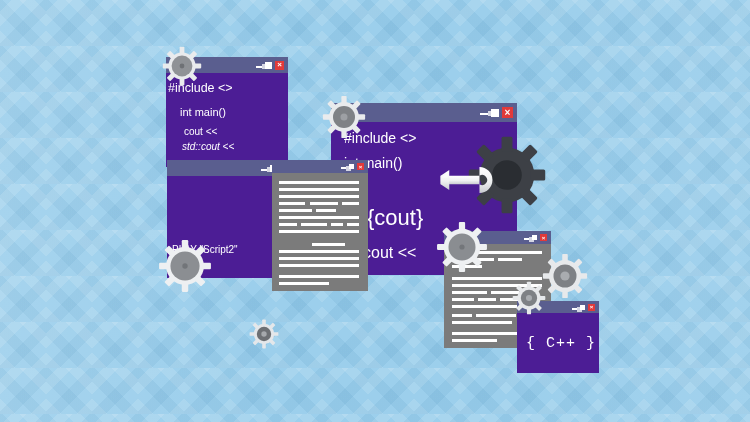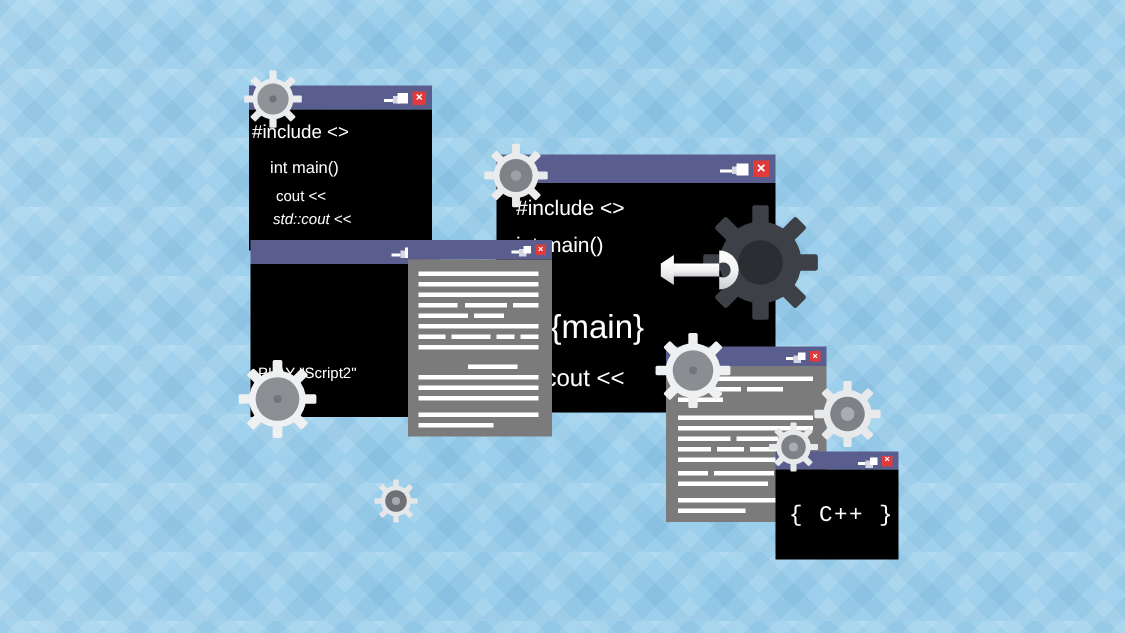--- a/index.html
+++ b/index.html
@@ -36,21 +36,21 @@
   }
 
   
   .win{position:absolute;box-sizing:border-box;}
   .win .titlebar{
     position:relative;width:100%;height:16px;
     background:#5a5e8f;display:flex;align-items:center;justify-content:flex-end;
     padding-right:4px;box-sizing:border-box;
   }
   .win .body{
-    width:100%;background:#000000;box-sizing:border-box;position:relative;overflow:hidden;
+    width:100%;background:#4c1d95;box-sizing:border-box;position:relative;overflow:hidden;
   }
   .win.dark .body{background:#7b7b7b;}
 
   
   .ctrls{display:flex;align-items:center;gap:3px;}
   .c-min{width:6px;height:2px;background:#ffffff;display:block;margin-bottom:-3px;}
   .c-max{width:7px;height:7px;background:#ffffff;display:block;position:relative;}
   .c-max::before{content:"";position:absolute;left:-3px;top:2px;width:5px;height:5px;background:#ffffff;opacity:.75;}
   .c-close{
     width:9px;height:9px;background:#e23a3a;display:flex;align-items:center;
@@ -114,21 +114,21 @@
     <div class="titlebar" style="height:19px;">
       <div class="ctrls">
         <span class="c-min" style="width:8px;height:2px;"></span>
         <span class="c-max" style="width:8px;height:8px;"></span>
         <span class="c-close" style="width:11px;height:11px;font-size:10px;line-height:10px;">×</span>
       </div>
     </div>
     <div class="body" style="height:153px;">
       <span class="codetext" style="left:13px;top:8px;font-size:14px;">#include &lt;&gt;</span>
       <span class="codetext" style="left:13px;top:33px;font-size:14px;">int main()</span>
-      <span class="codetext" style="left:36px;top:83px;font-size:22px;">{main}</span>
+      <span class="codetext" style="left:36px;top:83px;font-size:22px;">{cout}</span>
       <span class="codetext" style="left:32px;top:122px;font-size:16px;">cout &lt;&lt;</span>
     </div>
   </div>
 
   <div class="win dark" id="w4" style="left:272px;top:160px;width:96px;height:131px;">
     <div class="titlebar" style="height:13px;">
       <div class="ctrls">
         <span class="c-min" style="width:5px;height:2px;"></span>
         <span class="c-max" style="width:5px;height:5px;"></span>
         <span class="c-close" style="width:7px;height:7px;font-size:6px;line-height:6px;">×</span>

